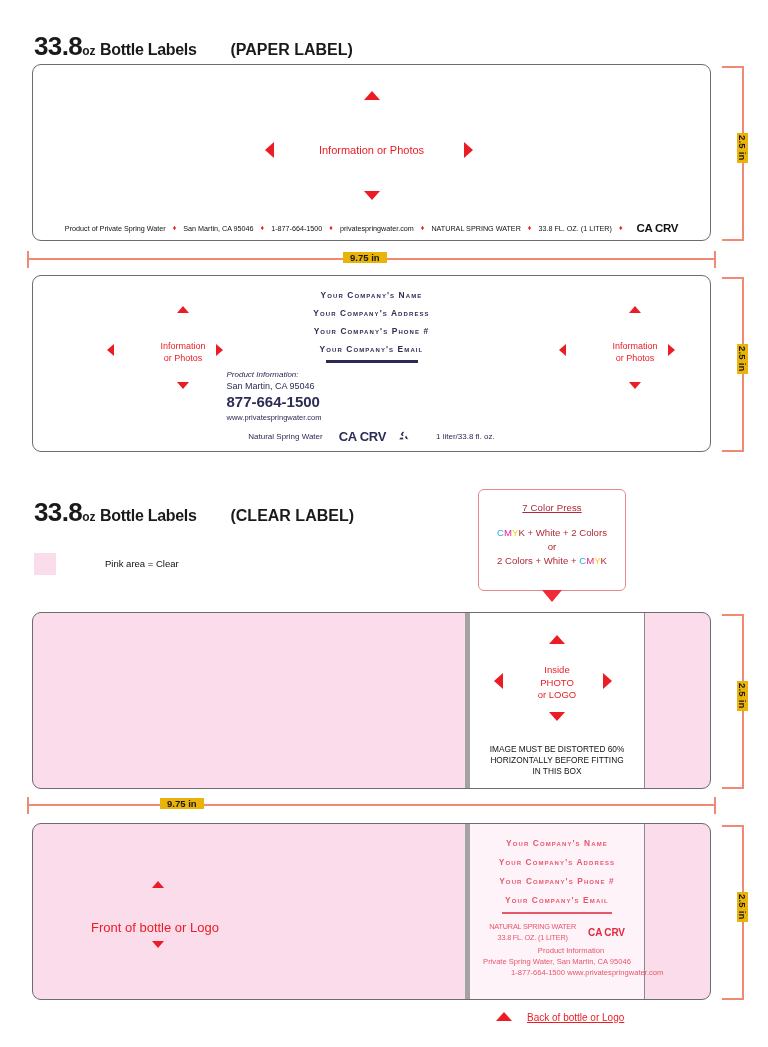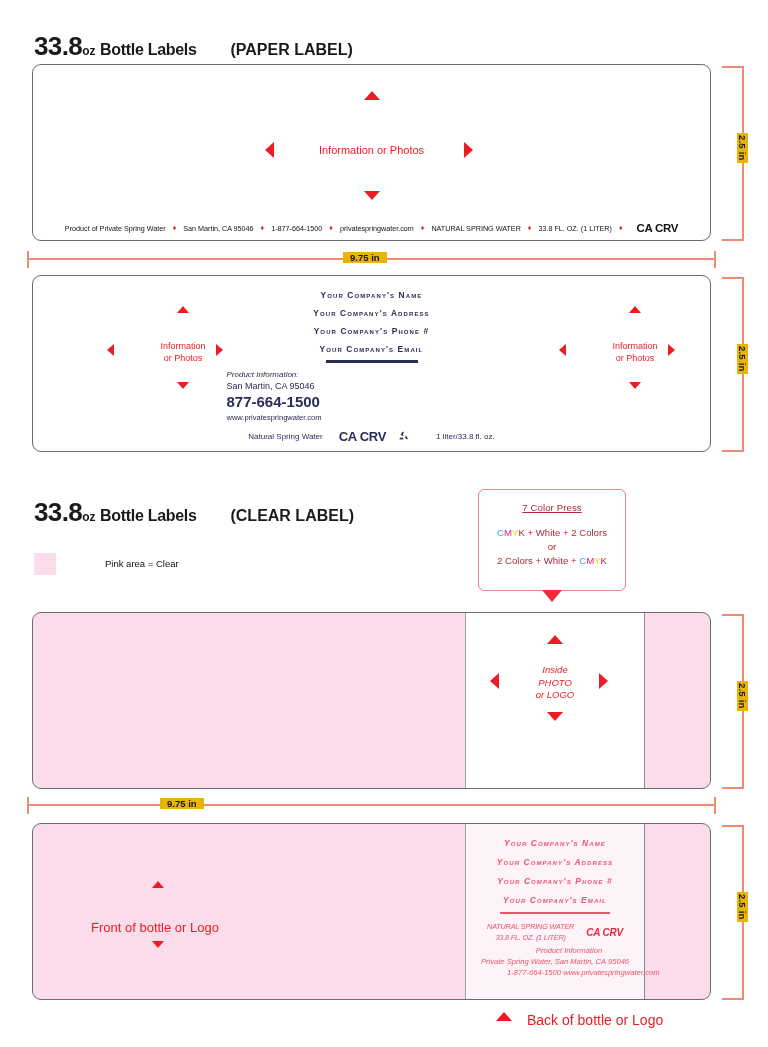--- a/index.html
+++ b/index.html
@@ -27,24 +27,23 @@
     border-radius:9px;
     background:#ffffff;
     box-sizing:border-box;
   }
   .label-box.pink{background:#fadcea;}
 
   
   .inner-win{
     position:absolute;
     top:0;bottom:0;
-    border-left:1px solid #a3a3a3;
+    border-left:5px solid #a3a3a3;
     border-right:1px solid #8a8a90;
     box-sizing:border-box;
-    font-style:italic;
   }
   .inner-win.white{background:#ffffff;}
   .inner-win.offwhite{background:#fdf3f8;}
 
   
   .arr{position:absolute;width:0;height:0;}
   .arr.up{border-left:8px solid transparent;border-right:8px solid transparent;border-bottom:9px solid #ec1c24;}
   .arr.down{border-left:8px solid transparent;border-right:8px solid transparent;border-top:9px solid #ec1c24;}
   .arr.left{border-top:8px solid transparent;border-bottom:8px solid transparent;border-right:9px solid #ec1c24;}
   .arr.right{border-top:8px solid transparent;border-bottom:8px solid transparent;border-left:9px solid #ec1c24;}
@@ -251,20 +250,25 @@
   <div class="label-box pink" style="left:32px;top:612px;width:679px;height:177px;overflow:hidden;">
     <div class="inner-win white" style="left:432px;width:180px;">
       <div class="arr up" style="left:50%;margin-left:-8px;top:22px;"></div>
       <div class="arr down" style="left:50%;margin-left:-8px;top:99px;"></div>
       <div class="arr left" style="left:24px;top:60px;"></div>
       <div class="arr right" style="left:133px;top:60px;"></div>
       <div class="red-txt" style="left:0;right:0;top:51px;font-size:9.5px;line-height:12.5px;">
         <span>Inside</span><br>
         <span>PHOTO</span><br>
         <span>or LOGO</span>
+      </div>
+      <div class="blk" style="left:0;right:0;top:131px;font-size:8.3px;line-height:11px;">
+        <span>IMAGE MUST BE DISTORTED 60%</span><br>
+        <span>HORIZONTALLY BEFORE FITTING</span><br>
+        <span>IN THIS BOX</span>
       </div>
     </div>
   </div>
 
   <div>
     <div class="dimline" style="left:722px;top:614px;width:22px;height:1.6px;"></div>
     <div class="dimline" style="left:722px;top:787px;width:22px;height:1.6px;"></div>
     <div class="dimline" style="left:742px;top:614px;width:1.6px;height:174px;"></div>
     <div class="dimtxt vert" style="left:737px;top:681px;padding:2px 0;">2.5 in</div>
   </div>
@@ -304,15 +308,15 @@
   </div>
 
   <div>
     <div class="dimline" style="left:722px;top:825px;width:22px;height:1.6px;"></div>
     <div class="dimline" style="left:722px;top:998px;width:22px;height:1.6px;"></div>
     <div class="dimline" style="left:742px;top:825px;width:1.6px;height:174px;"></div>
     <div class="dimtxt vert" style="left:737px;top:892px;padding:2px 0;">2.5 in</div>
   </div>
 
   <div class="arr up" style="left:496px;top:1012px;"></div>
-  <div style="position:absolute;left:527px;top:1012px;font-size:14px;color:#ec1c24;white-space:nowrap;">Back of bottle or Logo</div>
+  <div style="position:absolute;left:527px;top:1012px;font-size:10px;color:#ec1c24;white-space:nowrap;text-decoration:underline;">Back of bottle or Logo</div>
 
 </div>
 
 </body></html>

